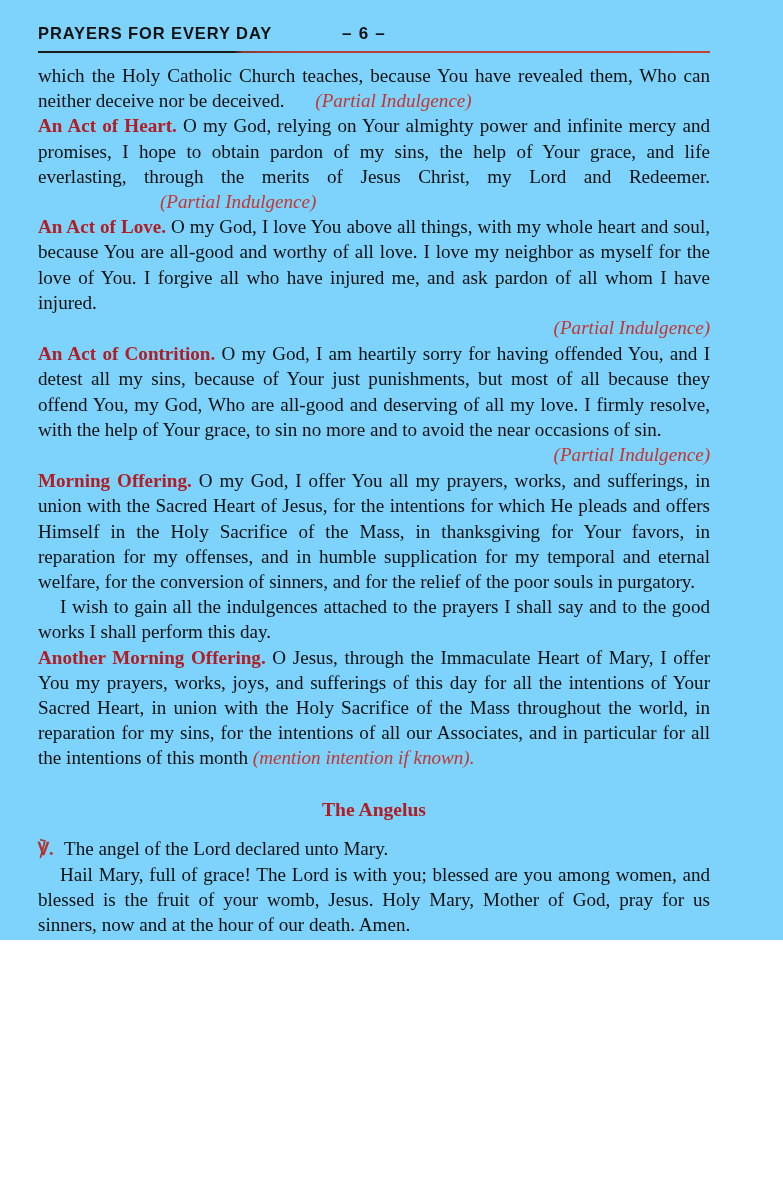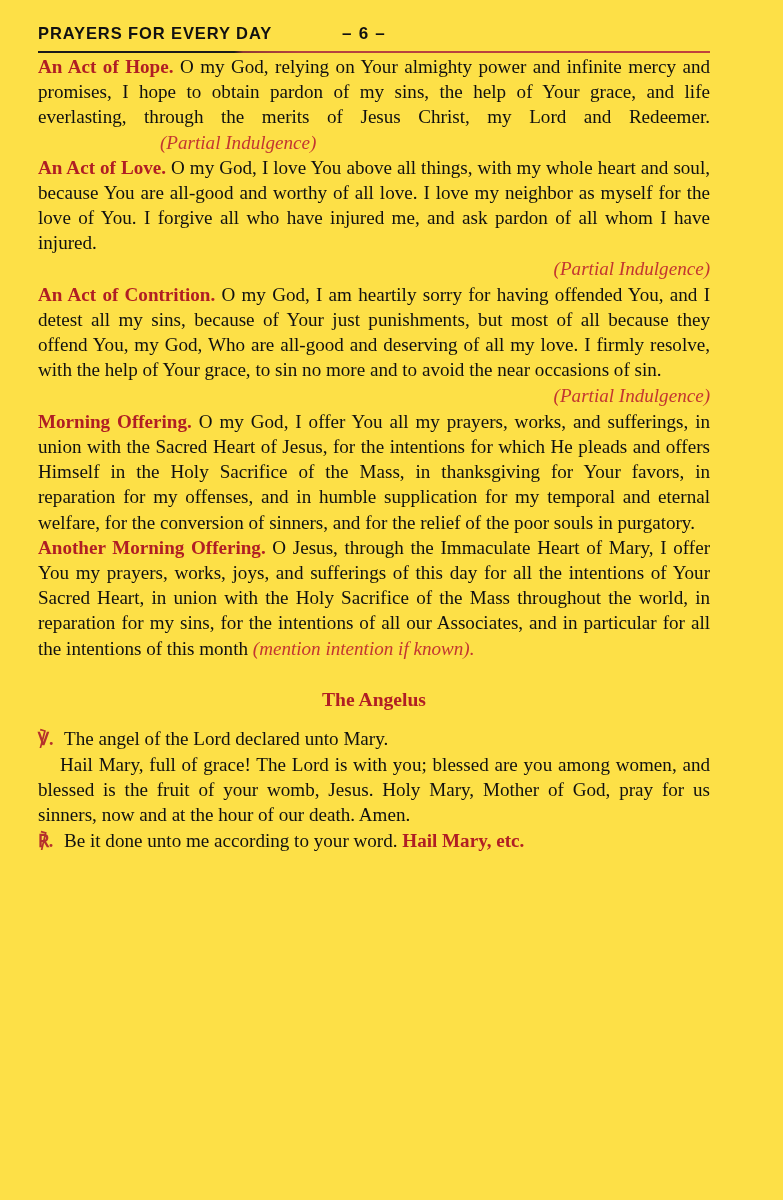--- a/index.html
+++ b/index.html
@@ -9,23 +9,23 @@
     background: #ffffff;
   }
   body {
     font-family: "Liberation Serif", "DejaVu Serif", serif;
     color: #101010;
   }
 
   .page {
     position: relative;
     width: 783px;
-    height: 1200px;
+    height: 940px;
     margin: 0 auto;
-    background: #fde047;
+    background: #7dd3fc;
     overflow: hidden;
     box-sizing: border-box;
   }
 
   .content {
     position: absolute;
     left: 38px;
     top: 24px;
     width: 672px;
   }
@@ -147,23 +147,27 @@
 
 <div class="page">
   <div class="content">
 
     <div class="running-head">
       <span class="running-head-title">PRAYERS FOR EVERY DAY</span>
       <span class="running-head-folio">– 6 –</span>
     </div>
     <div class="head-rule"></div>
 
-
-    <p class="para para-gap-md">
-      <span class="rubric">An Act of Hope.</span>
+    <p class="para para-gap-sm">
+      <span>which the Holy Catholic Church teaches, because You have revealed them, Who can neither deceive nor be deceived.</span>
+      <span class="indulgence" style="margin-left:26px;">(Partial Indulgence)</span>
+    </p>
+
+    <p class="para para-gap-md">
+      <span class="rubric">An Act of Heart.</span>
       <span>O my God, relying on Your almighty power and infinite mercy and promises, I hope to obtain pardon of my sins, the help of Your grace, and life everlasting, through the merits of Jesus Christ, my Lord and Redeemer.</span>
       <span class="indulgence" style="margin-left:122px;">(Partial Indulgence)</span>
     </p>
 
     <p class="para para-gap-md">
       <span class="rubric">An Act of Love.</span>
       <span>O my God, I love You above all things, with my whole heart and soul, because You are all-good and worthy of all love. I love my neighbor as myself for the love of You. I forgive all who have injured me, and ask pardon of all whom I have injured.</span>
     </p>
     <span class="indulgence-line">(Partial Indulgence)</span>
 
@@ -171,20 +175,23 @@
       <span class="rubric">An Act of Contrition.</span>
       <span>O my God, I am heartily sorry for having offended You, and I detest all my sins, because of Your just punishments, but most of all because they offend You, my God, Who are all-good and deserving of all my love. I firmly resolve, with the help of Your grace, to sin no more and to avoid the near occasions of sin.</span>
     </p>
     <span class="indulgence-line">(Partial Indulgence)</span>
 
     <p class="para para-gap-md">
       <span class="rubric">Morning Offering.</span>
       <span>O my God, I offer You all my prayers, works, and sufferings, in union with the Sacred Heart of Jesus, for the intentions for which He pleads and offers Himself in the Holy Sacrifice of the Mass, in thanksgiving for Your favors, in reparation for my offenses, and in humble supplication for my temporal and eternal welfare, for the conversion of sinners, and for the relief of the poor souls in purgatory.</span>
     </p>
 
+    <p class="para para-gap-md indent">
+      <span>I wish to gain all the indulgences attached to the prayers I shall say and to the good works I shall perform this day.</span>
+    </p>
 
     <p class="para para-gap-md">
       <span class="rubric">Another Morning Offering.</span>
       <span>O Jesus, through the Immaculate Heart of Mary, I offer You my prayers, works, joys, and sufferings of this day for all the intentions of Your Sacred Heart, in union with the Holy Sacrifice of the Mass throughout the world, in reparation for my sins, for the intentions of all our Associates, and in particular for all the intentions of this month </span><span class="indulgence">(mention intention if known).</span>
     </p>
 
     <p class="section-heading" style="margin-top:27px;text-align:center;">The Angelus</p>
 
     <p class="vr-line" style="margin-top:14px;font-family:Liberation Serif, serif;">
       <span class="vr-mark">℣.</span><span class="vr-text">The angel of the Lord declared unto Mary.</span>

